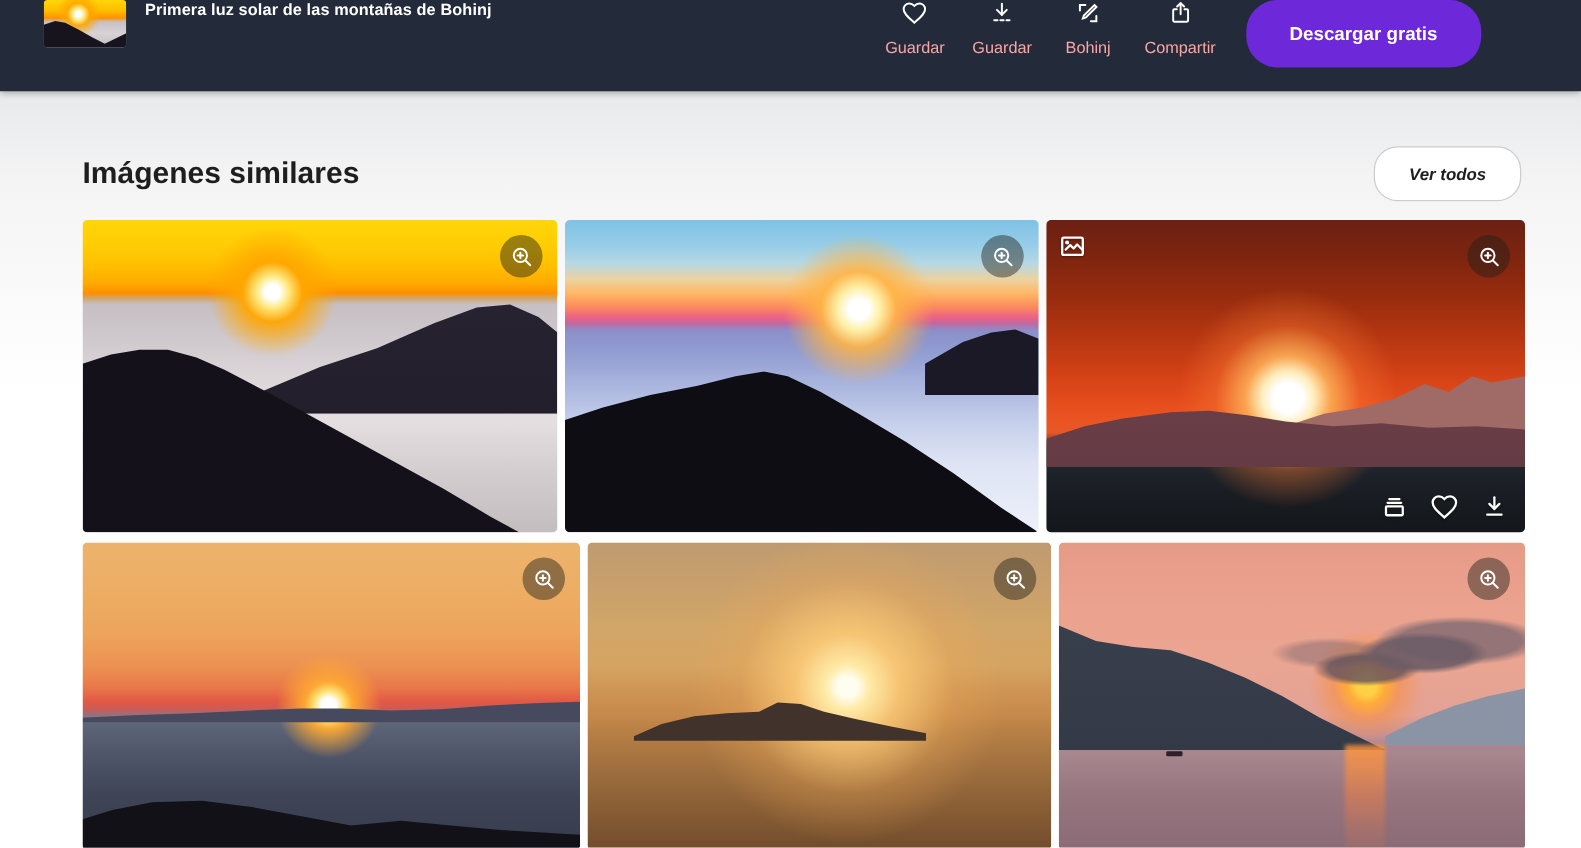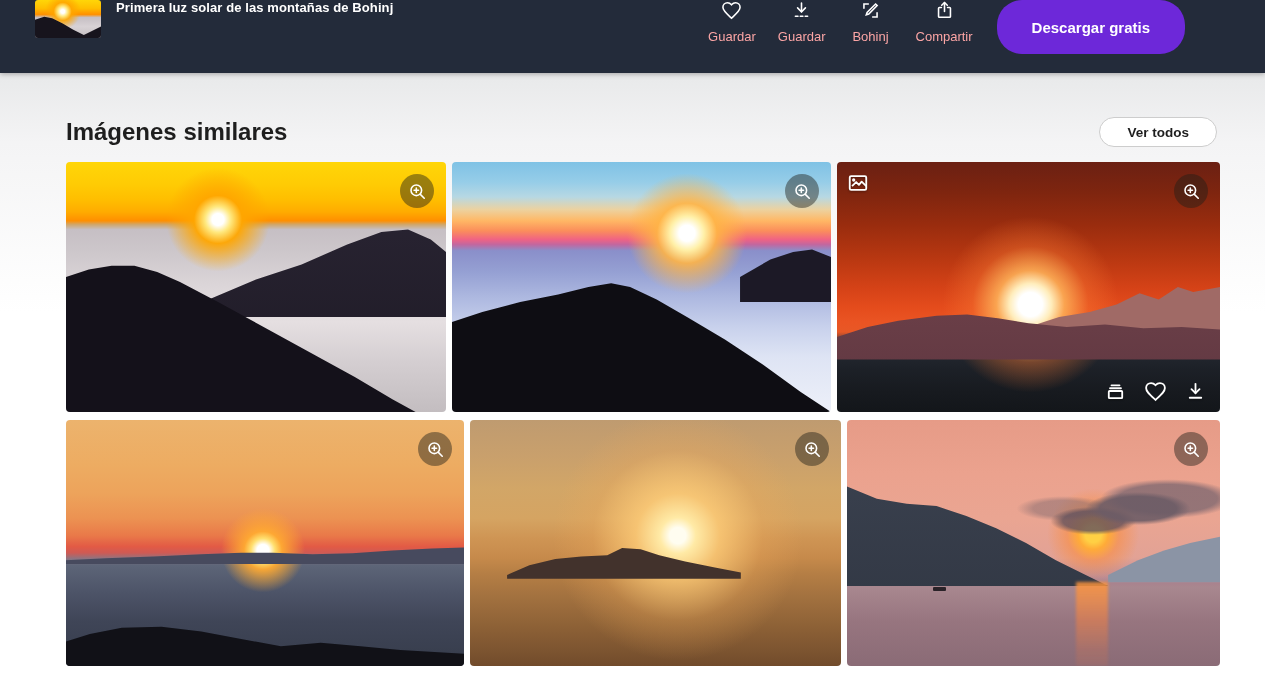--- a/index.html
+++ b/index.html
@@ -26,22 +26,22 @@
   .tb-action-label { font-size:13px; color:#fca5a5; }
 
   .dl-btn { margin-left:24px; margin-right:80px; height:54px; padding:0 35px; border:none; cursor:pointer;
             border-radius:25px; background:#6d28d9; color:#fff; font-weight:700; font-size:15px;
             font-family:"Liberation Sans", sans-serif; }
 
   
   .content { height:605px; background:linear-gradient(180deg,#e8e9ea 0px,#f4f4f5 70px,#ffffff 240px); }
   .section-head { display:flex; align-items:center; justify-content:space-between; padding:44px 48px 0 66px; }
   .section-title { font-size:24px; font-weight:700; color:#1e1e1e; }
-  .view-all { height:30px; padding:0 27px; background:#fff; border:1px solid #cdcdcd; border-radius:19px;
-              font-weight:700; font-size:13.5px; color:#1e1e1e; cursor:pointer; font-family:"Liberation Sans", sans-serif; }
+  .view-all { height:44px; padding:0 27px; background:#fff; border:1px solid #cdcdcd; border-radius:19px;
+              font-weight:700; font-size:13.5px; color:#1e1e1e; cursor:pointer; font-family:"Liberation Sans", sans-serif;font-style:italic; }
 
   .gallery { padding:15px 0 0 66px; }
   .g-row { display:flex; gap:6px; margin-bottom:8px; }
   .ph { position:relative; border-radius:4px; overflow:hidden; cursor:pointer; flex:none; }
   .r1 .ph { height:250px; } .r2 .ph { height:246px; }
   .p1{width:380px} .p2{width:379px} .p3{width:383px} .p4{width:398px} .p5{width:371px} .p6{width:373px}
   .layer { position:absolute; inset:0; }
 
   
   .p1 { background:

